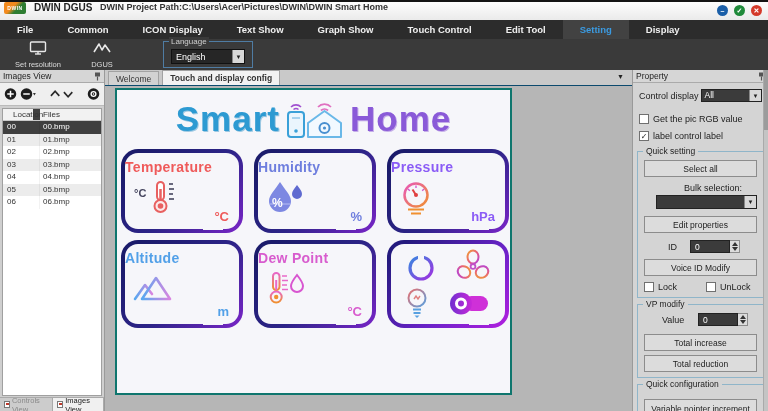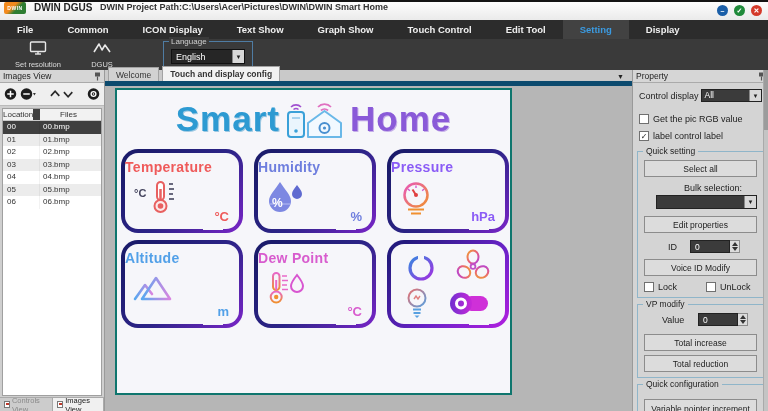--- a/index.html
+++ b/index.html
@@ -33,36 +33,36 @@
   .dd-btn{width:12px;height:100%;background:#d8d8d8;border-left:1px solid #888;color:#222;font-size:6px;display:flex;align-items:center;justify-content:center;}
 
   
   .left-panel{position:absolute;left:0;top:70px;width:105px;height:341px;background:#cfcfcf;border-right:1px solid #9a9a9a;}
   .panel-hdr{height:13px;background:#d6d6d6;border-bottom:1px solid #aaa;display:flex;align-items:center;padding:0 3px;font-size:8.5px;color:#222;}
   .panel-hdr .ph-title{flex:1;}
   .img-toolbar{height:23px;background:#efefef;border-bottom:1px solid #bbb;display:flex;align-items:center;gap:3px;padding:0 4px;}
   .sep{width:8px;}
   .img-table{position:absolute;left:2px;top:38px;right:2px;bottom:15px;background:#fff;border:1px solid #a0a0a0;overflow:hidden;}
   .tbl-head{display:flex;height:12px;background:#f2f2f2;border-bottom:1px solid #c9c9c9;font-size:8px;color:#333;}
-  .tbl-head .c1{width:37px;padding-left:0;border-right:7px solid #404040;line-height:12px;}
-  .tbl-head .c2{flex:1;padding-left:3px;line-height:12px;margin-left:17px;}
+  .tbl-head .c1{width:37px;padding-left:10px;border-right:7px solid #404040;line-height:12px;}
+  .tbl-head .c2{flex:1;padding-left:3px;line-height:12px;}
   .tbl-row{display:flex;height:12.5px;font-size:8px;color:#333;}
   .tbl-row .c1{width:37px;padding-left:4px;line-height:12.5px;border-right:1px solid rgba(0,0,0,0.05);}
   .tbl-row .c2{flex:1;padding-left:3px;line-height:12.5px;}
   .tbl-row:nth-child(odd){background:#ececec;}
   .tbl-row.selected{background:#3f3f3f;color:#fff;}
   .bottom-tabs{position:absolute;left:0;bottom:0;width:100%;height:14px;background:#cccccc;border-top:1px solid #aaa;display:flex;align-items:flex-end;}
   .btab{display:flex;align-items:center;gap:2px;font-size:7.5px;color:#8a8a8a;padding:1px 4px;height:13px;border-right:1px solid #aaa;}
   .btab.active{background:#f0f0f0;color:#222;}
   .btab-ico{width:7px;height:7px;border:1px solid #777;background:#fff;position:relative;}
   .btab-ico::after{content:"";position:absolute;left:1px;top:1px;width:3px;height:2px;background:#c0392b;}
 
   
   .canvas-region{position:absolute;left:105px;top:70px;width:527px;height:341px;background:#c2c2c2;}
-  .tabstrip{position:absolute;left:0;top:0;width:100%;height:16px;background:#c9c9c9;border-bottom:5px solid #0c4a6e;display:flex;align-items:flex-end;}
+  .tabstrip{position:absolute;left:0;top:0;width:100%;height:16px;background:#c9c9c9;border-bottom:1px solid #0c4a6e;display:flex;align-items:flex-end;}
   .ctab{font-size:8.5px;color:#333;background:#d2d2d2;border:1px solid #a2a2a2;border-bottom:none;padding:2px 7px;margin-left:3px;height:14px;line-height:10px;}
   .ctab.active{background:#f2f2f2;font-weight:bold;height:15px;}
   .tab-overflow{position:absolute;right:8px;top:3px;font-size:7px;color:#222;}
   .workspace{position:absolute;left:0;top:16px;width:100%;height:325px;background:#b6b6b6;}
   .design-canvas{position:absolute;left:10px;top:2px;width:397px;height:307px;background:#f6f6fa;border:2px solid #0f766e;overflow:hidden;}
 
   
   .sh-title{position:absolute;left:0;top:5px;width:100%;height:48px;display:flex;align-items:center;justify-content:center;gap:4px;}
   .sh-word{font-size:35px;font-weight:bold;letter-spacing:1px;}
   .sh-left{color:#2d9ad2;text-shadow:1px 1px 0 #9cc8e2;}

